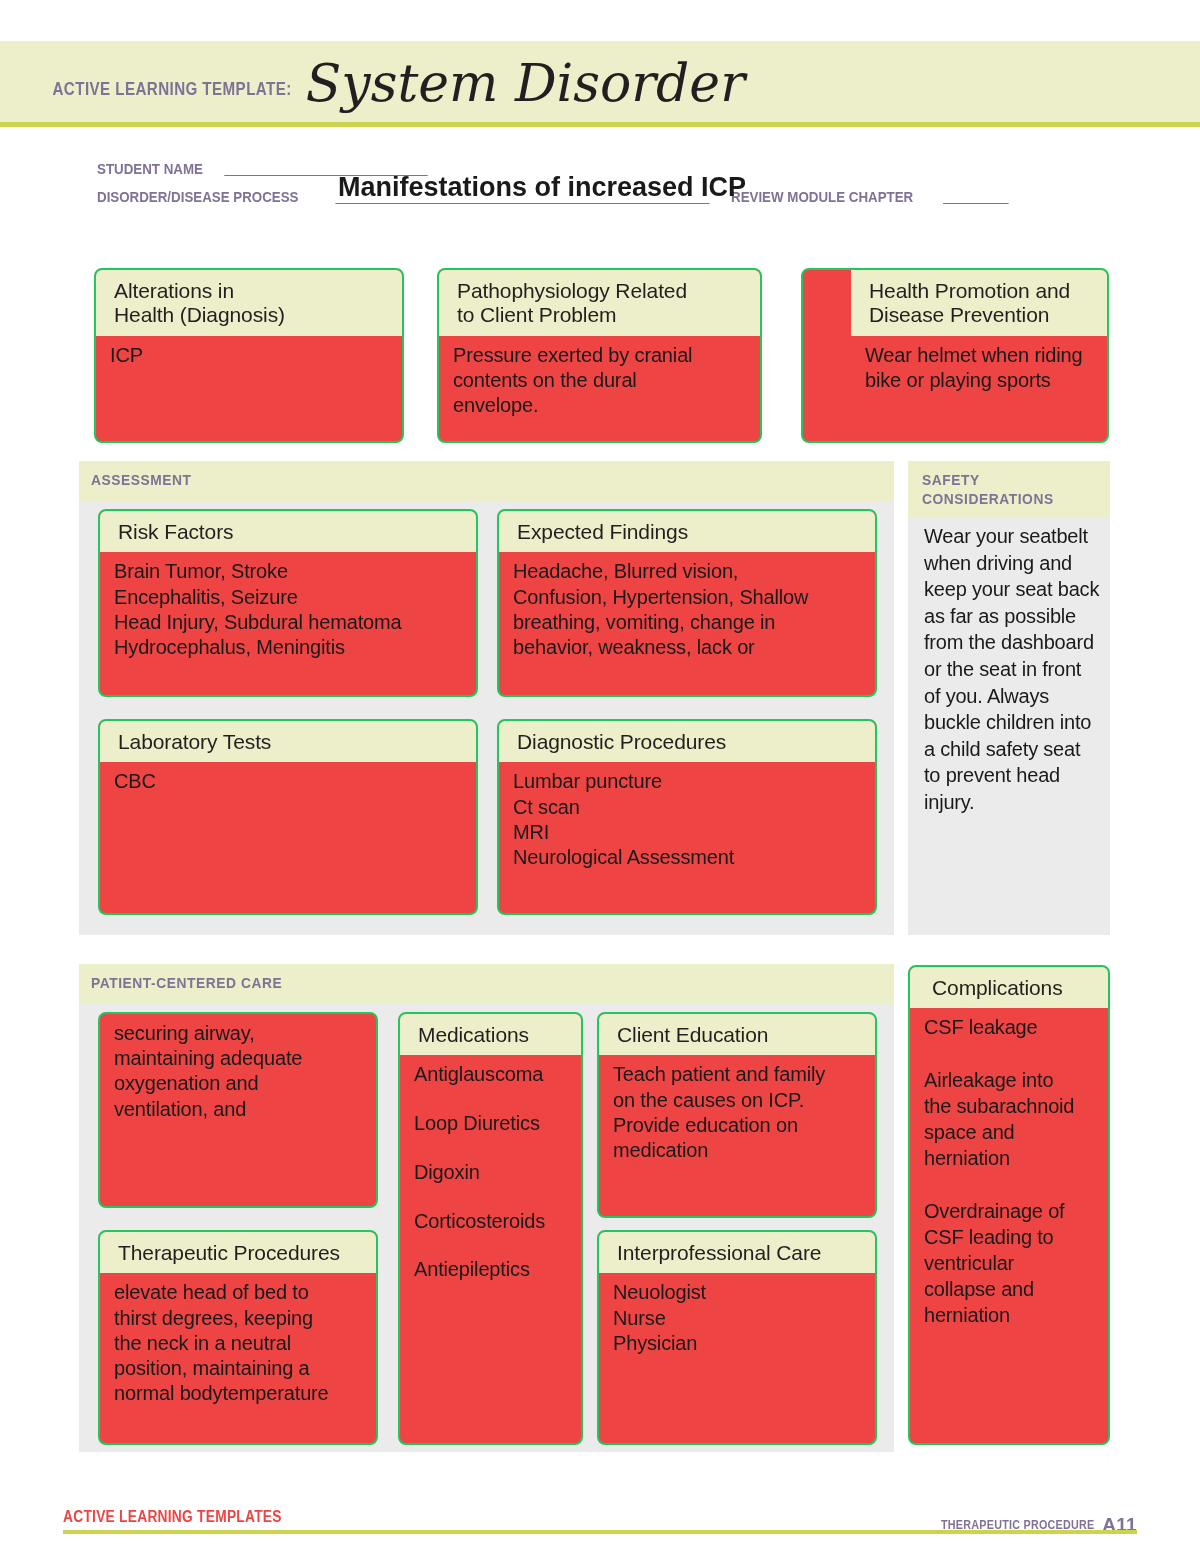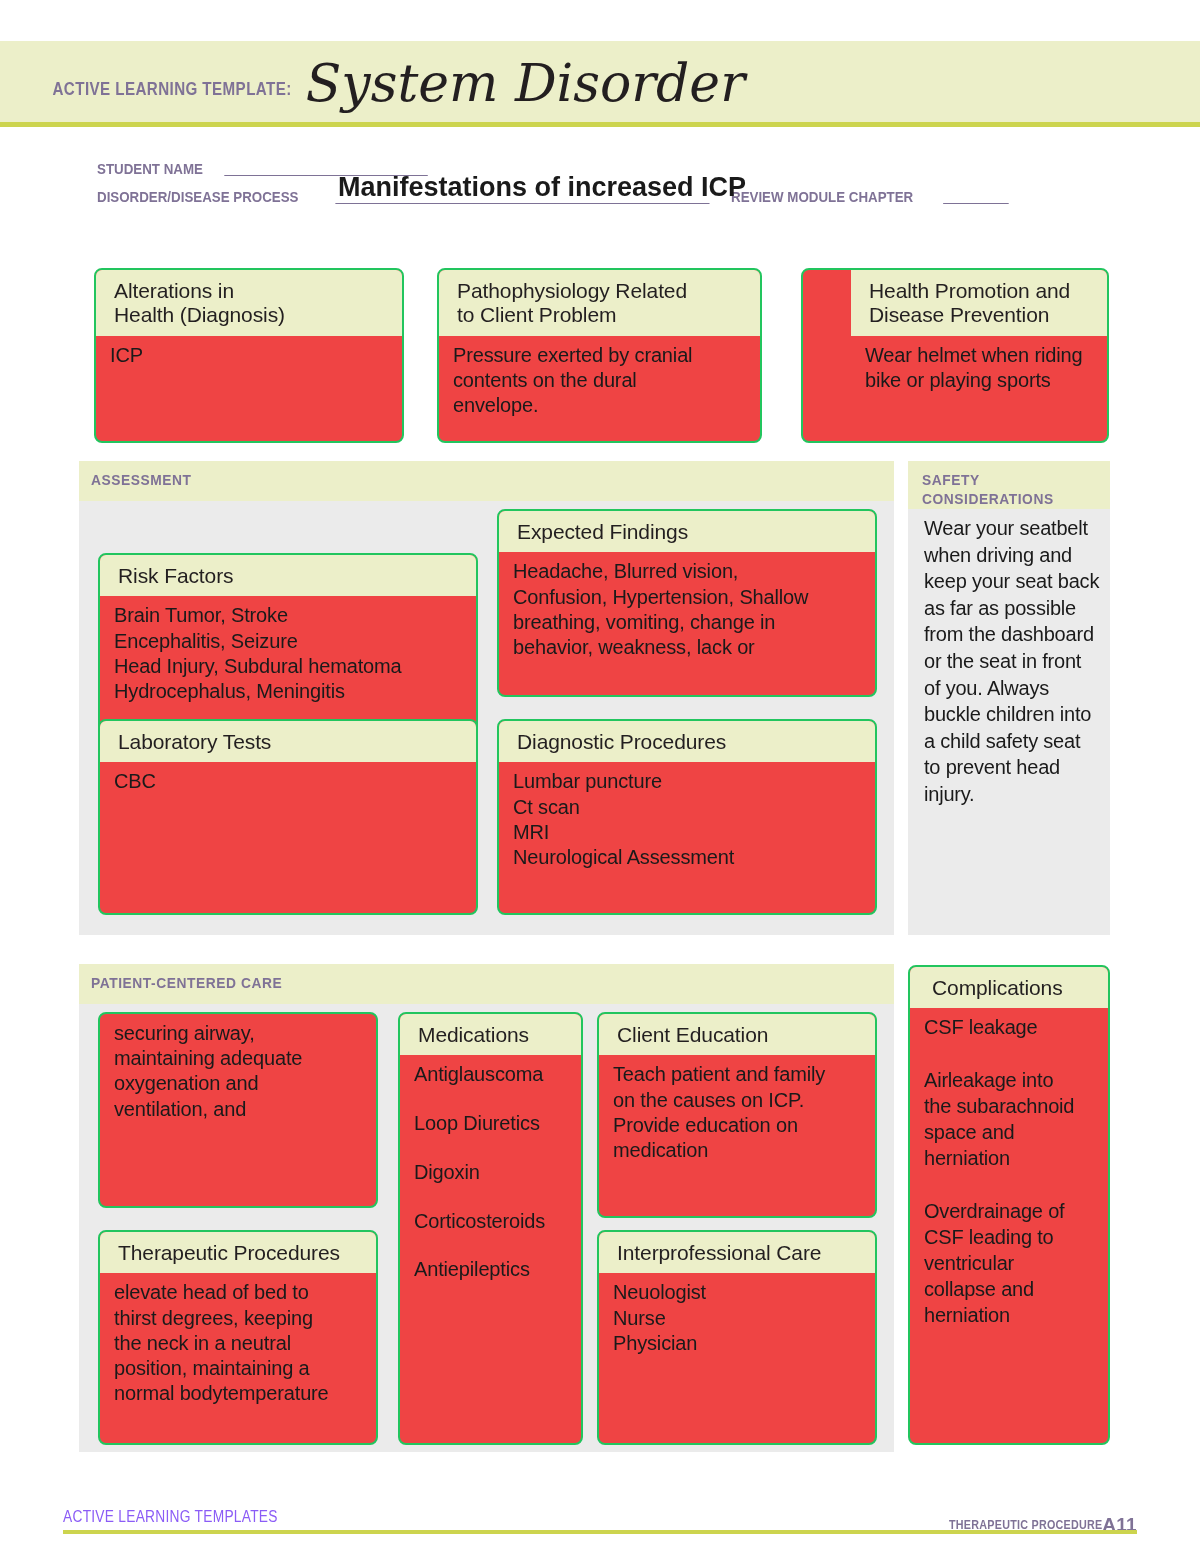--- a/index.html
+++ b/index.html
@@ -108,29 +108,29 @@
     font-weight:700;
     letter-spacing:.6px;
     padding:10px 0 8px 12px;
     box-sizing:border-box;
   }
   .panel-head span{ display:inline-block; transform:scaleX(.92); transform-origin:left center;}
 
   #panel-assessment{ left:79px; top:461px; width:815px; height:474px; }
   #panel-assessment .panel-head{ height:40px; }
 
-  #box-risk{        left:98px;  top:509px; width:380px; height:188px;margin-top:44px; }
+  #box-risk{        left:98px;  top:509px; width:380px; height:188px; }
   #box-expected{    left:497px; top:509px; width:380px; height:188px; }
   #box-lab{         left:98px;  top:719px; width:380px; height:196px; }
   #box-diagnostic{  left:497px; top:719px; width:380px; height:196px; }
 
   
   #panel-safety{ left:908px; top:461px; width:202px; height:474px; }
   #panel-safety .panel-head{
-    height:48px; padding:10px 0 0 14px; line-height:1.26;
+    height:56px; padding:10px 0 0 14px; line-height:1.26;
   }
   .safety-body{
     padding:6px 10px 8px 16px;
     font-size:20px; color:#1a1a1a; line-height:1.33;
     letter-spacing:-0.2px;
   }
 
   
   #panel-pcc{ left:79px; top:964px; width:815px; height:488px; }
   #panel-pcc .panel-head{ height:40px; }
@@ -150,30 +150,30 @@
     padding:6px 10px 8px 14px; line-height:1.31; letter-spacing:-0.2px;
   }
 
   
   .footer-rule{
     position:absolute; left:63px; top:1530px; width:1074px; height:4px;
     background:#ccd44e;
   }
   .footer-left{
     position:absolute; left:63px; top:1508px;
-    color:#8b5cf6; font-size:16px; font-weight:400; letter-spacing:.3px;
+    color:#ef4444; font-size:16px; font-weight:700; letter-spacing:.3px;
   }
   .footer-left span{ display:inline-block; transform:scaleX(.86); transform-origin:left center; }
   .footer-right{
     position:absolute; right:63px; top:1512px;
     color:#7f7296; font-size:12.5px; font-weight:700; letter-spacing:.3px;
     white-space:nowrap;
   }
   .footer-right .fr-lbl{ display:inline-block; transform:scaleX(.86); transform-origin:right center;}
-  .footer-right .fr-page{ font-size:19px; position:relative; top:2px; }
+  .footer-right .fr-page{ font-size:19px; margin-left:8px; position:relative; top:2px; }
 </style>
 </head>
 <body>
 
 <div class="header-band"></div>
 <div class="header-rule"></div>
 <div class="header-inner">
   <div class="alt-label">ACTIVE LEARNING TEMPLATE:</div>
   <div class="doc-title">System Disorder</div>
 </div>

